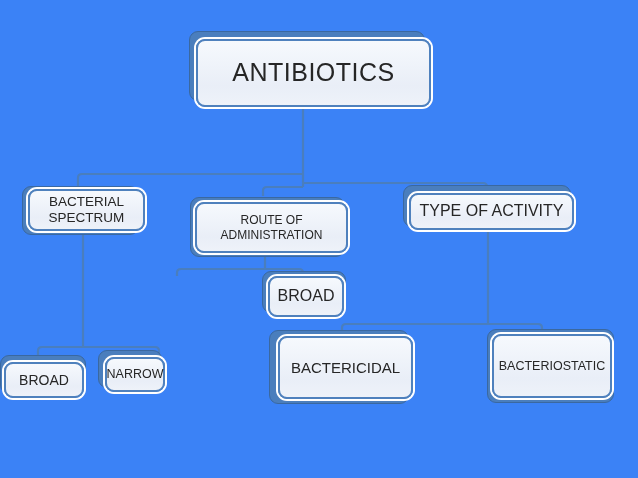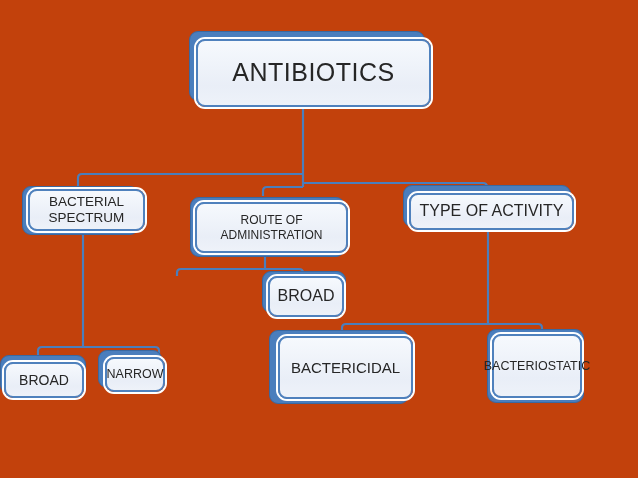--- a/index.html
+++ b/index.html
@@ -5,21 +5,21 @@
   html, body {
     margin: 0;
     padding: 0;
     background: #ffffff;
     font-family: "Liberation Sans", sans-serif;
   }
   .canvas {
     position: relative;
     width: 638px;
     height: 478px;
-    background: #c2410c;
+    background: #3b82f6;
     overflow: hidden;
   }
   .connector-layer {
     position: absolute;
     left: 0; top: 0;
     width: 638px; height: 478px;
     pointer-events: none;
   }
   
   .node {
@@ -78,21 +78,21 @@
   .n-broad .front { font-size:14px; }
 
   .n-narrow        { left:105px; top:357px; width:60px;  height:35px; }
   .n-narrow .back { top:-7px; left:-7px; right:3px; bottom:4px; }
   .n-narrow .front { font-size:12.5px; padding:2px 11px; }
 
   .n-bactericidal  { left:278px; top:336px; width:135px; height:63px; }
   .n-bactericidal .back { top:-6px; left:-9px; right:4px; bottom:-5px; }
   .n-bactericidal .front { font-size:15px; }
 
-  .n-bacteriostatic{ left:492px; top:334px; width:90px; height:64px; }
+  .n-bacteriostatic{ left:492px; top:334px; width:120px; height:64px; }
   .n-bacteriostatic .back { top:-5px; left:-5px; right:-2px; bottom:-5px; }
   .n-bacteriostatic .front { font-size:12.5px; padding:2px 1px; }
 </style>
 </head>
 <body>
 
 <div class="canvas">
 
   <svg class="connector-layer" viewBox="0 0 638 478" xmlns="http://www.w3.org/2000/svg">
     <g stroke="#4a7ebd" stroke-width="2.2" fill="none" stroke-linejoin="round" stroke-linecap="butt">

